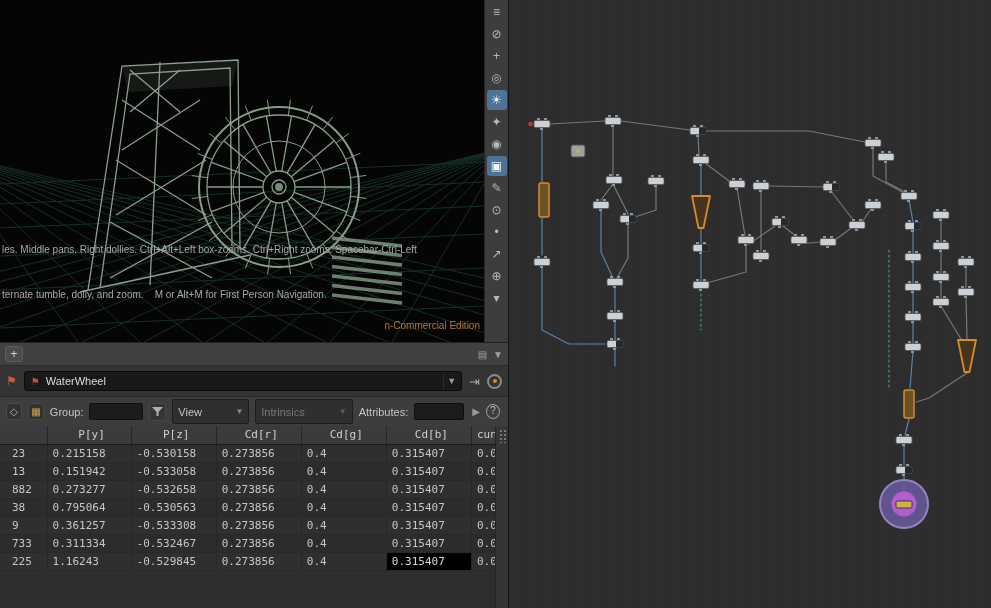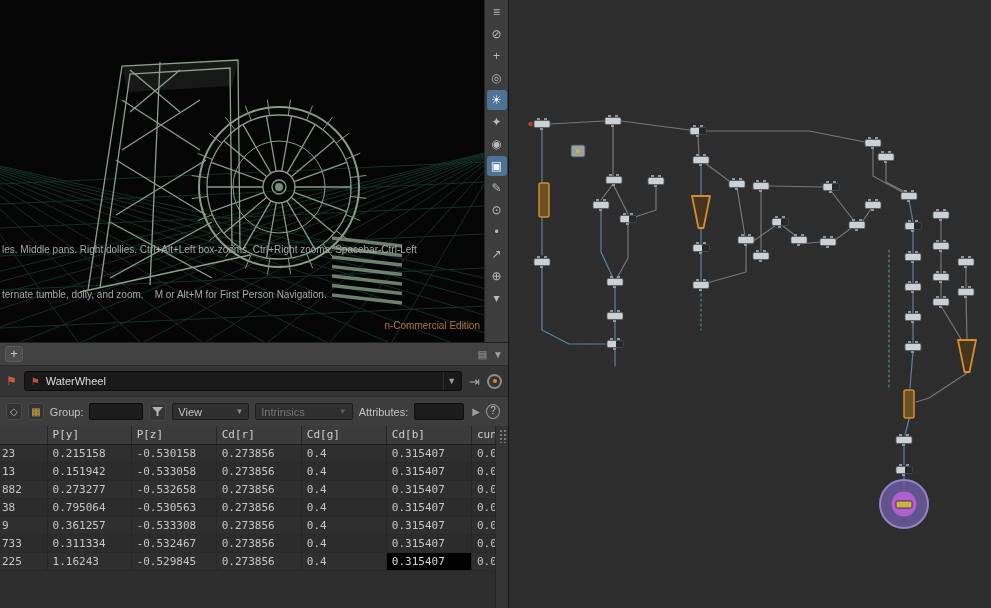--- a/index.html
+++ b/index.html
@@ -33,35 +33,35 @@
   .radar-ico { width:15px; height:15px; border:2px solid #8b8b8b; border-radius:50%; position:relative; }
   .radar-ico::after { content:""; position:absolute; left:3.5px; top:3.5px; width:4px; height:4px; border-radius:50%; background:#d98a2b; }
 
   .sheet-toolbar { height:30px; background:#3d3d3d; border-top:1px solid #2a2a2a; display:flex; align-items:center; gap:6px; padding:0 6px; font-size:11px; color:#c3c3c3; flex:none; }
   .geo-btn { width:17px; height:17px; background:#323232; border:1px solid #4a4a4a; border-radius:3px; text-align:center; line-height:15px; font-size:10px; }
   .geo-btn.b1 { color:#b9b9b9; }
   .geo-btn.b2 { color:#d2a449; }
   .lbl { color:#c3c3c3; }
   .mini-input { width:54px; height:17px; background:#1c1c1c; border:1px solid #0f0f0f; border-radius:2px; color:#ddd; font-size:11px; padding:0 3px; }
   .funnel-btn { width:18px; height:18px; background:#353535; border:1px solid #474747; border-radius:3px; display:flex; align-items:center; justify-content:center; }
-  .dd { height:17px; background:#2f2f2f; border:1px solid #1d1d1d; border-radius:2px; display:flex; align-items:center; padding:0 5px; gap:8px; }
+  .dd { height:25px; background:#2f2f2f; border:1px solid #1d1d1d; border-radius:2px; display:flex; align-items:center; padding:0 5px; gap:8px; }
   .dd .arrow { color:#8b8b8b; font-size:8px; }
   .dd.view { width:82px; }
   .dd.intr { width:104px; color:#767676; }
   .dd.intr .arrow { color:#5f5f5f; }
   .play-ico { color:#9c9c9c; font-size:10px; margin-left:2px; }
   .help-circle { width:15px; height:15px; border:1.5px solid #9b9b9b; border-radius:50%; color:#c0c0c0; font-size:10px; line-height:12px; text-align:center; margin-left:auto; margin-right:2px; }
 
   .sheet-wrap { flex:1; display:flex; overflow:hidden; background:#2e2e2e; }
   .sheet { flex:1; overflow:hidden; }
   table.grid { border-collapse:collapse; table-layout:fixed; width:496px; font-family:"DejaVu Sans Mono", monospace; font-size:11px; color:#c6c6c6; }
-  table.grid th { background:#3b3b3b; color:#cecece; font-weight:normal; text-align:left; height:18px; padding:0 0 0 5px; border-right:1px solid #262626; border-bottom:1px solid #1b1b1b; overflow:hidden; white-space:nowrap; }
+  table.grid th { background:#3b3b3b; color:#cecece; font-weight:normal; text-align:center; height:18px; padding:0 0 0 5px; border-right:1px solid #262626; border-bottom:1px solid #1b1b1b; overflow:hidden; white-space:nowrap; }
   table.grid td { height:18px; padding:0 0 0 5px; border-right:1px solid #272727; border-bottom:1px solid #292929; overflow:hidden; white-space:nowrap; background:#2f2f2f; }
   table.grid tr:nth-child(even) td { background:#2c2c2c; }
-  table.grid td.rownum { padding-left:2px; background:#2f2f2f; }
+  table.grid td.rownum { padding-left:12px; background:#2f2f2f; }
   table.grid td.hl { background:#000; color:#d8d8d8; }
   .sheet-scroll { width:13px; background:#353535; border-left:1px solid #262626; position:relative; }
   .sheet-grip { position:absolute; top:3px; left:3px; width:7px; height:14px;
     background-image: radial-gradient(#777 1px, transparent 1.1px); background-size:4px 4px; }
 
   
   .right-pane { position:relative; flex:1; background:#2d2d2d; overflow:hidden;
     background-image: radial-gradient(#343434 1px, transparent 1.15px); background-size:16px 16px; }
   .right-pane svg { position:absolute; inset:0; }
 </style>

